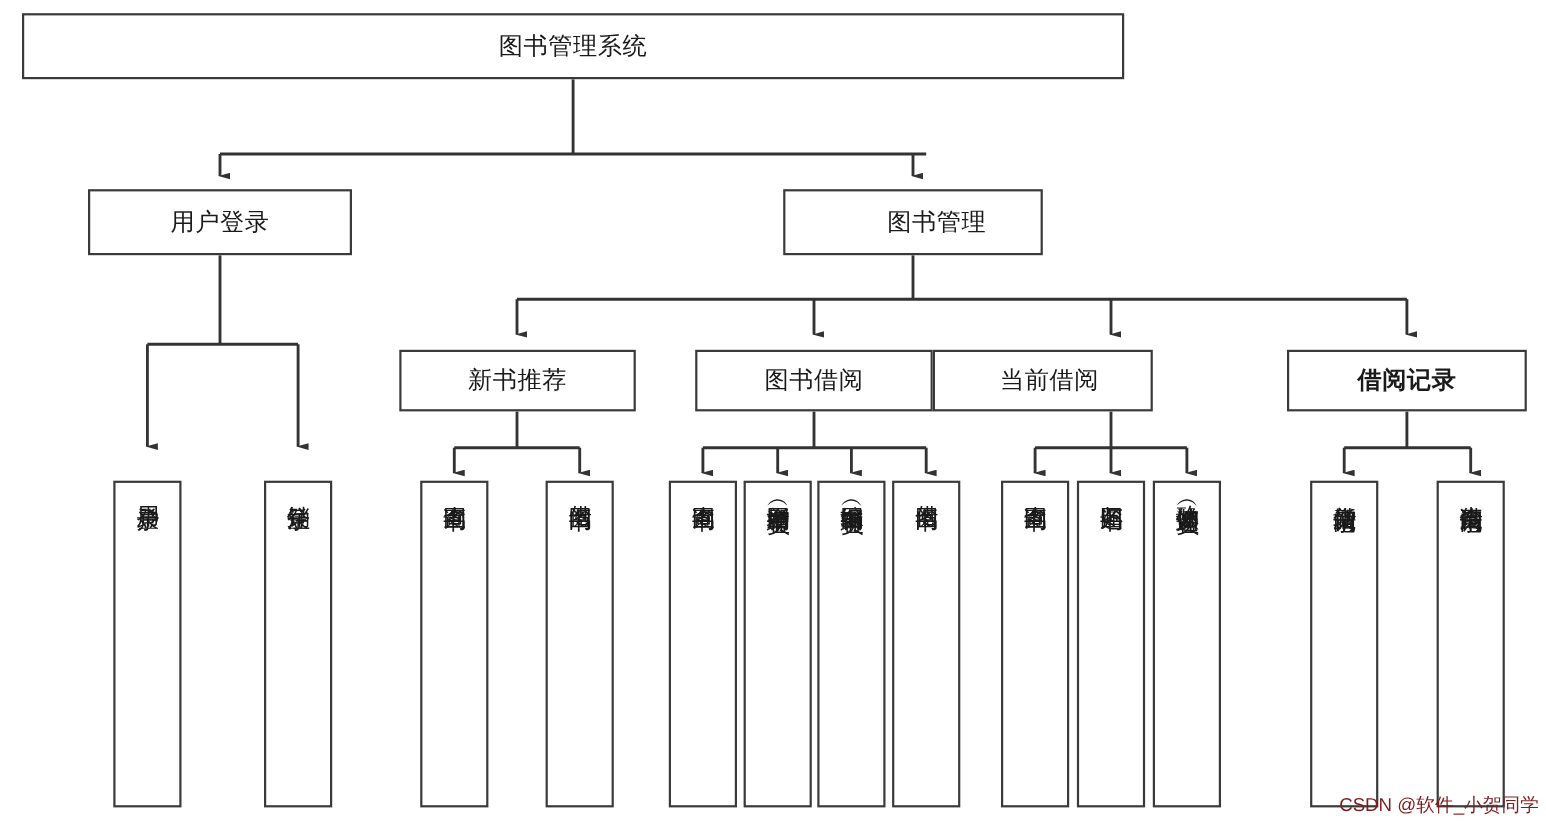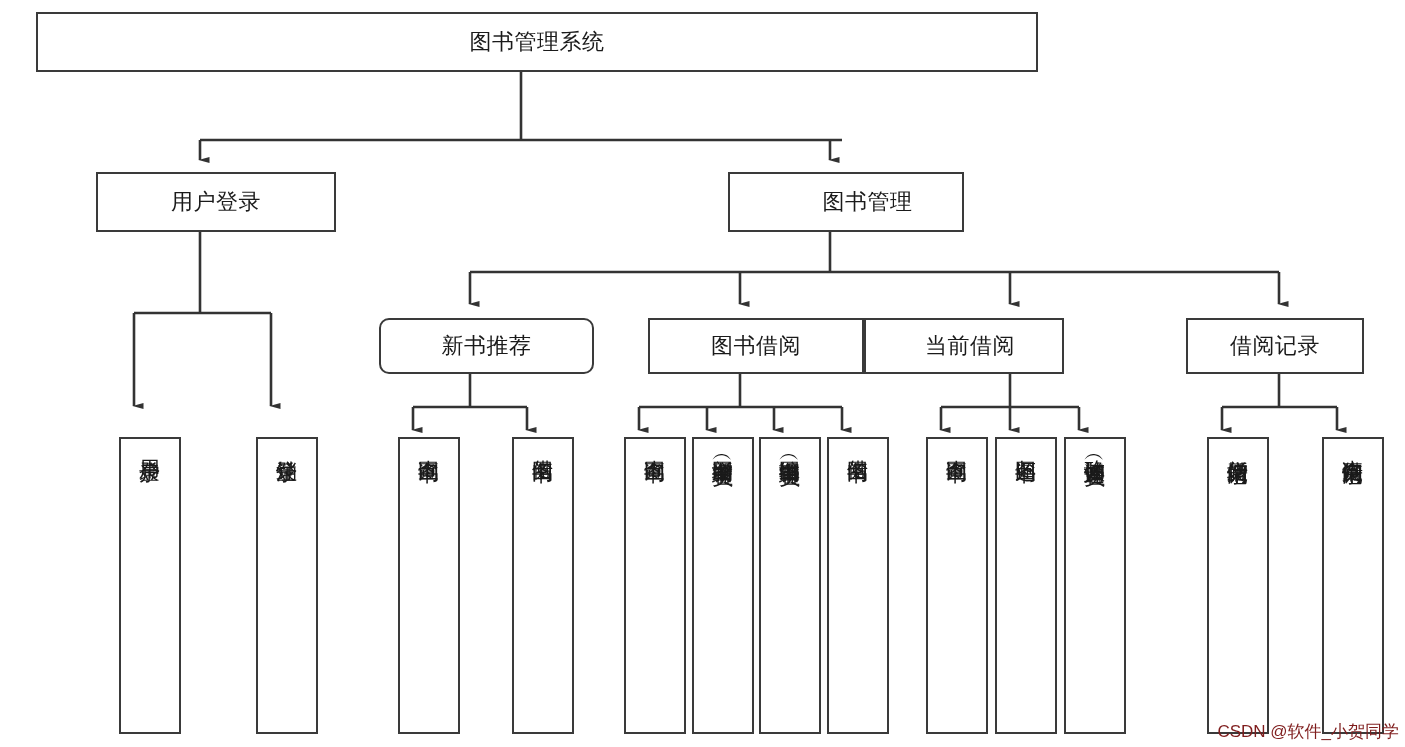--- a/index.html
+++ b/index.html
@@ -28,21 +28,20 @@
   }
   .node {
     position: absolute;
     box-sizing: border-box;
     background: #ffffff;
     border: 2px solid #3a3a3a;
     display: flex;
     align-items: center;
     justify-content: center;
     color: #1a1a1a;
-    margin-left: 16px;
   }
   .node-label {
     display: block;
     text-align: center;
     line-height: 1.12;
     letter-spacing: 0.5px;
   }
   
   .node.h .node-label {
     font-size: 22px;
@@ -132,30 +131,30 @@
     <span class="node-label">图书管理系统</span>
   </div>
 
   <div class="node h" style="left:80px;top:172px;width:240px;height:60px;">
     <span class="node-label">用户登录</span>
   </div>
   <div class="node h" style="left:712px;top:172px;width:236px;height:60px;padding-left:43px;">
     <span class="node-label">图书管理</span>
   </div>
 
-  <div class="node h" style="left:363px;top:318px;width:215px;height:56px;border-radius:10px;">
+  <div class="node h" style="left:363px;top:318px;width:215px;height:56px;">
     <span class="node-label">新书推荐</span>
   </div>
   <div class="node h" style="left:632px;top:318px;width:216px;height:56px;">
     <span class="node-label">图书借阅</span>
   </div>
   <div class="node h" style="left:848px;top:318px;width:200px;height:56px;padding-left:12px;">
     <span class="node-label">当前借阅</span>
   </div>
-  <div class="node h" style="left:1170px;top:318px;width:178px;height:56px;">
+  <div class="node h" style="left:1170px;top:318px;width:218px;height:56px;font-weight:bold;">
     <span class="node-label">借阅记录</span>
   </div>
 
   <div class="node v" style="left:103px;top:437px;width:62px;height:297px;">
     <span class="node-label">用户登录</span>
   </div>
   <div class="node v" style="left:240px;top:437px;width:62px;height:297px;">
     <span class="node-label">注销登录</span>
   </div>
 

